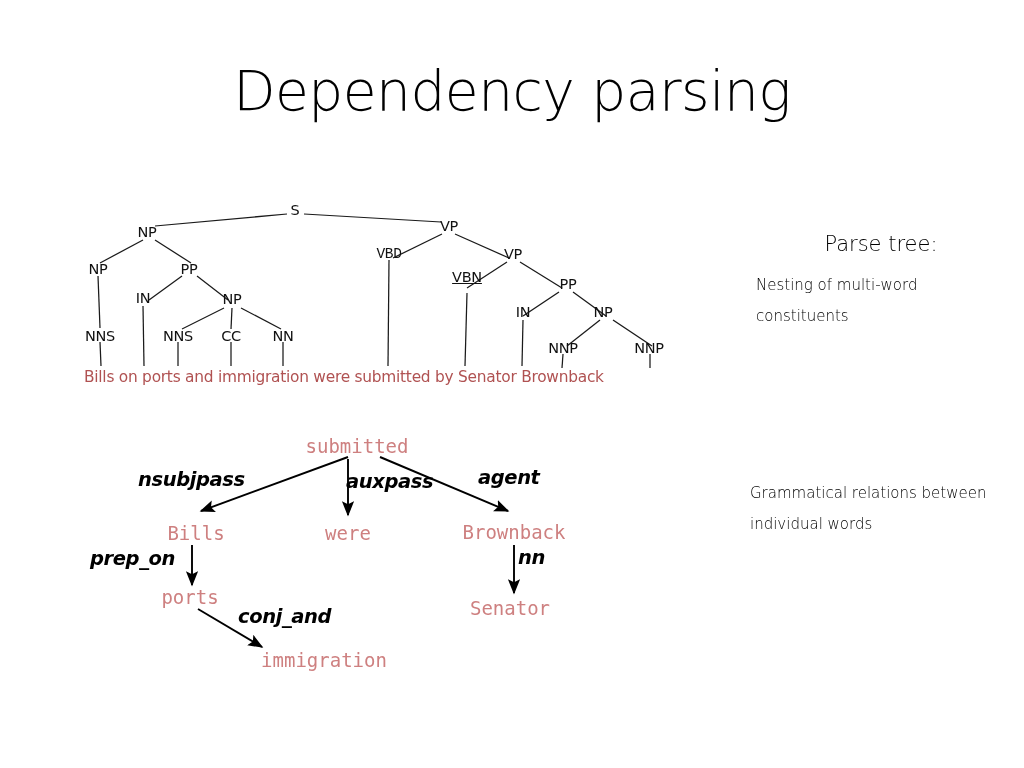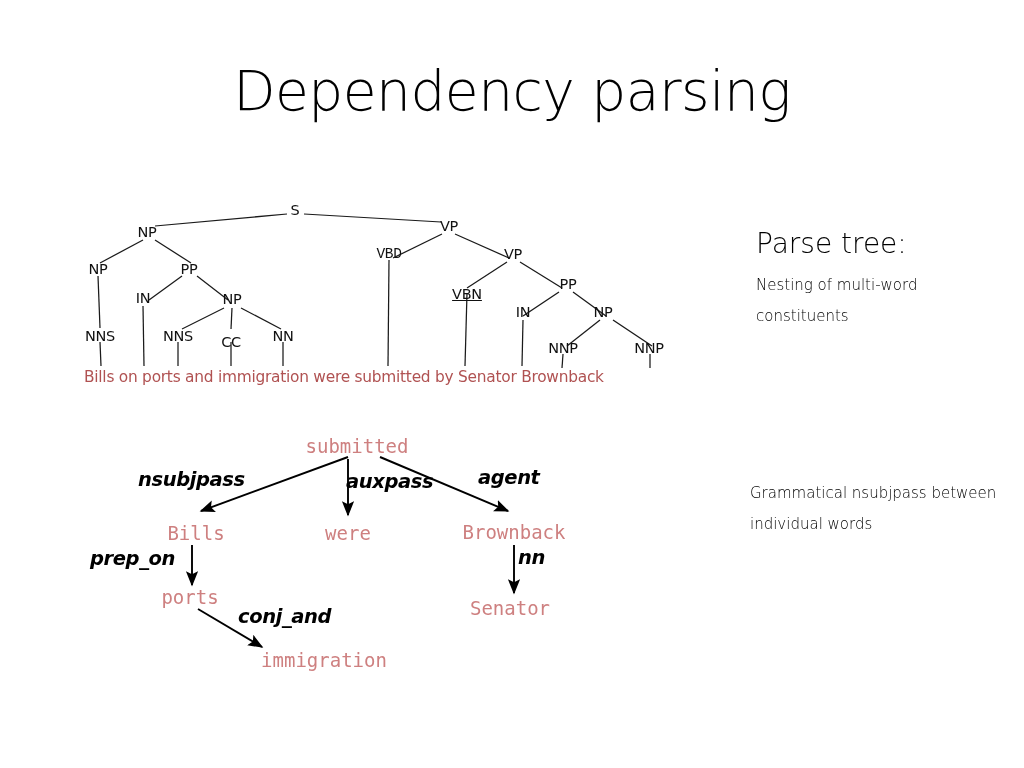--- a/index.html
+++ b/index.html
@@ -114,24 +114,25 @@
 
   
   .note-block {
     position: absolute;
     width: 250px;
     font-family: "DejaVu Sans", sans-serif;
     font-weight: 300;
     color: #000000;
   }
   .note-heading {
-    font-size: 28px;
+    font-size: 21px;
     line-height: 28px;
     margin: 0 0 12px 0;
     white-space: nowrap;
+    text-align: center;
   }
   .note-body {
     font-size: 15px;
     line-height: 31px;
     margin: 0;
   }
   #note-parse-tree { left: 756px; top: 230px; }
   #note-dep-parse  { left: 750px; top: 478px; width: 262px; }
 </style>
 </head>
@@ -196,25 +197,25 @@
 
     <span class="tree-node" style="left:223px;top:14px;">S</span>
     <span class="tree-node" style="left:75px;top:36px;">NP</span>
     <span class="tree-node" style="left:377px;top:30px;">VP</span>
     <span class="tree-node" style="left:26px;top:73px;">NP</span>
     <span class="tree-node" style="left:117px;top:73px;">PP</span>
     <span class="tree-node" style="left:317px;top:58px;font-family:Liberation Mono, monospace;">VBD</span>
     <span class="tree-node" style="left:441px;top:58px;">VP</span>
     <span class="tree-node" style="left:71px;top:102px;">IN</span>
     <span class="tree-node" style="left:160px;top:103px;">NP</span>
-    <span class="tree-node" style="left:395px;top:98px;text-decoration:underline;">VBN</span>
+    <span class="tree-node" style="left:395px;top:81px;text-decoration:underline;">VBN</span>
     <span class="tree-node" style="left:496px;top:88px;">PP</span>
     <span class="tree-node" style="left:28px;top:140px;">NNS</span>
     <span class="tree-node" style="left:106px;top:140px;">NNS</span>
-    <span class="tree-node" style="left:159px;top:140px;margin-top:6px;">CC</span>
+    <span class="tree-node" style="left:159px;top:140px;">CC</span>
     <span class="tree-node" style="left:211px;top:140px;">NN</span>
     <span class="tree-node" style="left:451px;top:116px;">IN</span>
     <span class="tree-node" style="left:531px;top:116px;">NP</span>
     <span class="tree-node" style="left:491px;top:152px;">NNP</span>
     <span class="tree-node" style="left:577px;top:152px;">NNP</span>
   </div>
 
   <div id="parse-sentence">Bills on ports and immigration were submitted by Senator Brownback</div>
 
   <div id="dep-graph-figure">
@@ -255,16 +256,16 @@
     <span class="dep-label" style="left:438px;top:122px;">nn</span>
     <span class="dep-label" style="left:158px;top:181px;">conj_and</span>
   </div>
 
   <div id="note-parse-tree" class="note-block">
     <p class="note-heading">Parse tree:</p>
     <p class="note-body">Nesting of multi-word constituents</p>
   </div>
 
   <div id="note-dep-parse" class="note-block">
-    <p class="note-body">Grammatical nsubjpass between individual words</p>
+    <p class="note-body">Grammatical relations between individual words</p>
   </div>
 
 </div>
 
 </body></html>

